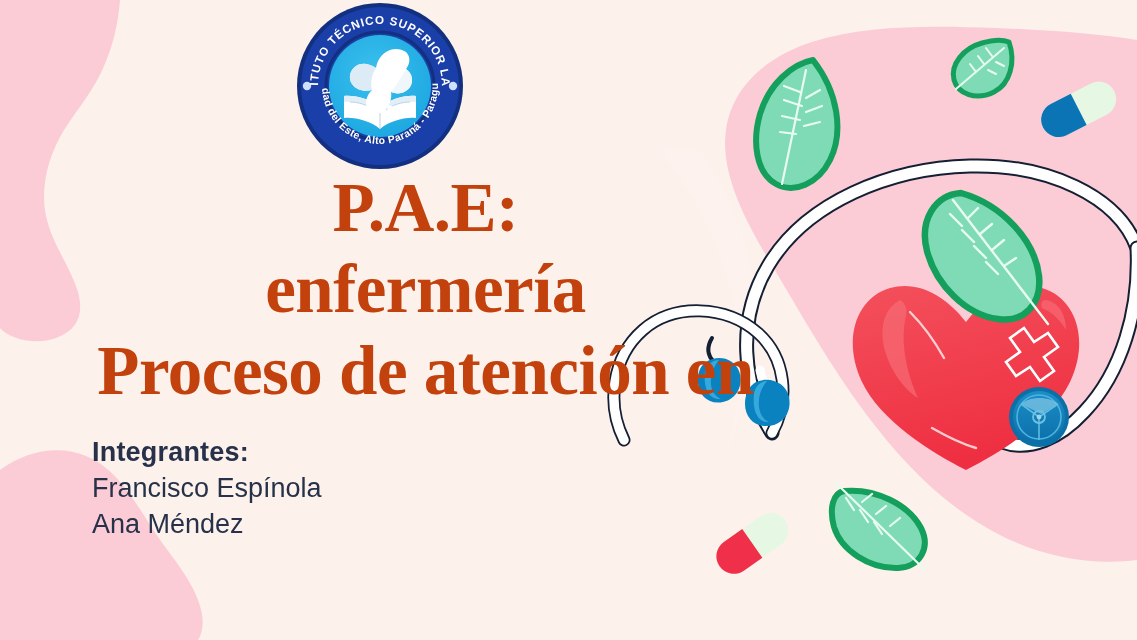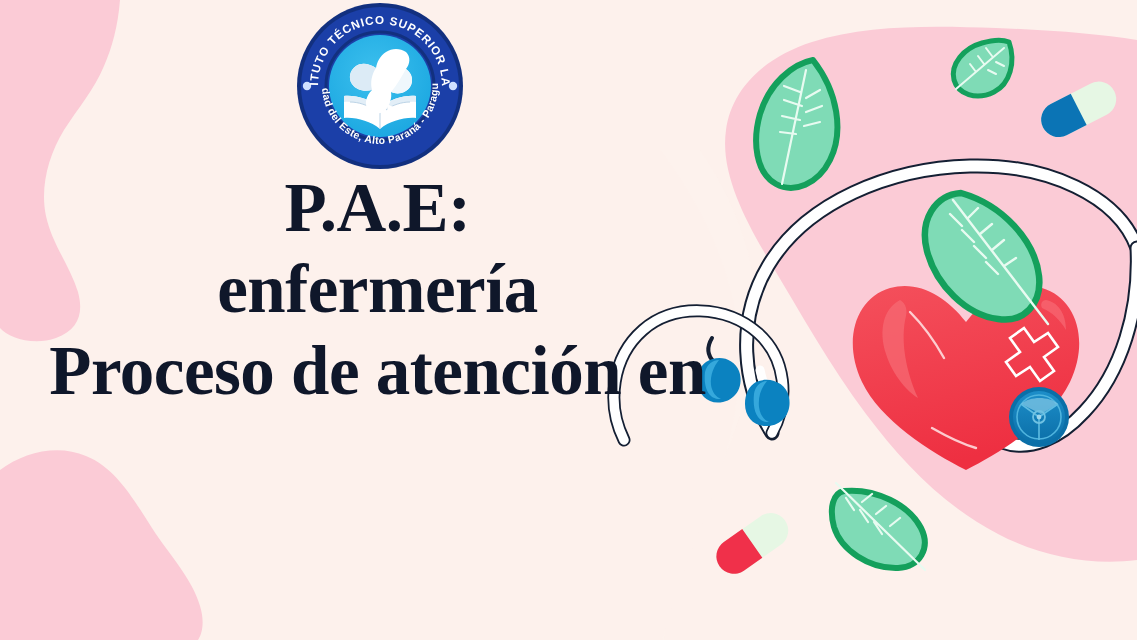--- a/index.html
+++ b/index.html
@@ -34,26 +34,27 @@
     height: 172px;
   }
   #logo-badge svg { display: block; }
   
   #title-block {
     position: absolute;
     left: 0px;
     top: 168px;
     width: 755px;
     text-align: center;
-    color: #0f172a;
+    color: #c2410c;
     font-family: "Liberation Serif", "DejaVu Serif", serif;
     font-weight: bold;
     font-size: 69px;
     line-height: 1.18;
     letter-spacing: -0.5px;
+    padding-left: 48px;
   }
   #title-block .tline { display: block; white-space: nowrap; }
   
   #integrantes-block {
     position: absolute;
     left: 92px;
     top: 434px;
     color: #27324A;
     font-family: "Liberation Sans", sans-serif;
     font-size: 27px;
@@ -277,14 +278,19 @@
       </g>
     </svg>
   </div>
 
   <div id="title-block">
     <span class="tline">P.A.E:</span>
     <span class="tline">enfermería</span>
     <span class="tline">Proceso de atención en</span>
   </div>
 
+  <div id="integrantes-block">
+    <div class="lead">Integrantes:</div>
+    <div class="member">Francisco Espínola</div>
+    <div class="member">Ana Méndez</div>
+  </div>
 
 </div>
 
 </body></html>

